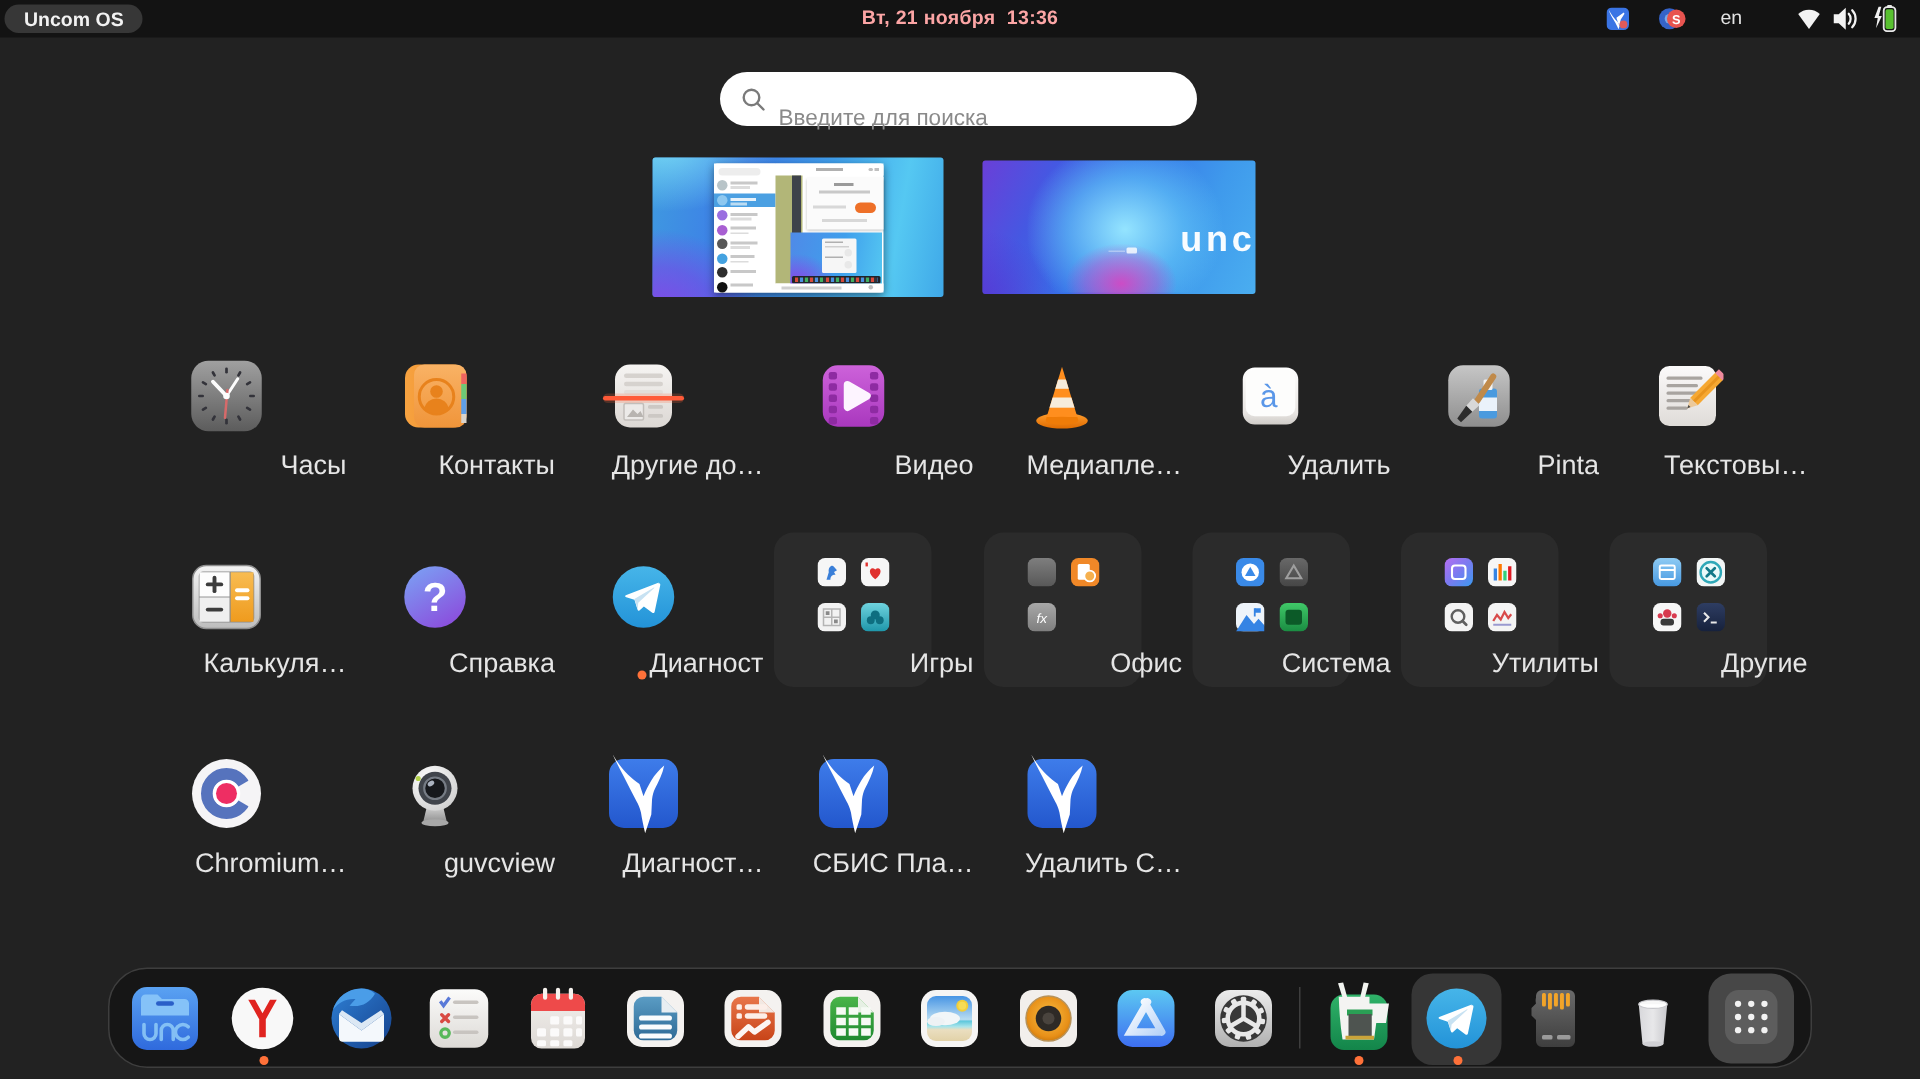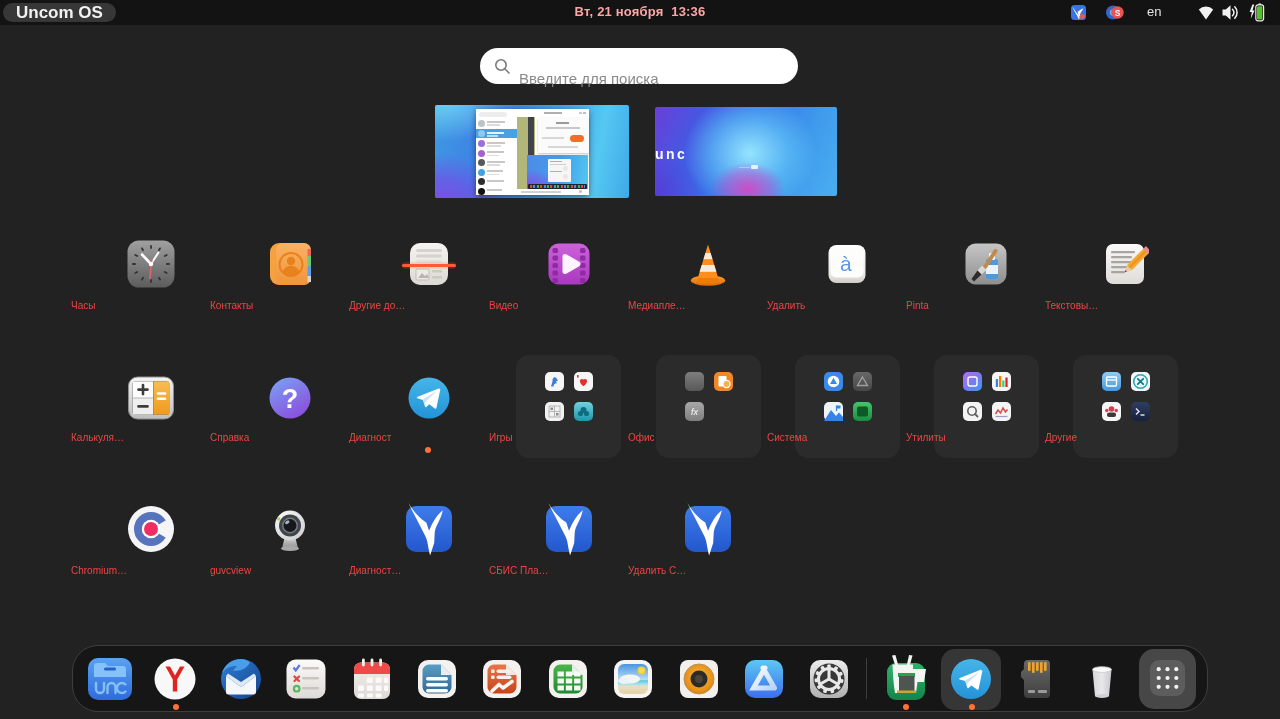--- a/index.html
+++ b/index.html
@@ -4,33 +4,33 @@
 <style>
   * { margin:0; padding:0; box-sizing:border-box; }
   html,body { width:1280px; height:719px; overflow:hidden; background:#222222;
     font-family:"Liberation Sans", sans-serif; }
   .abs { position:absolute; }
   #stage { position:relative; width:1280px; height:719px; background:#222222; }
 
   
   #topbar { position:absolute; left:0; top:0; width:1280px; height:25px; background:#131313; }
   #ospill { position:absolute; left:3px; top:3px; height:19px; padding:0 13px; background:#373737;
-    border-radius:10px; color:#f2f2f2; font-size:17px; font-weight:bold; line-height:19px; }
+    border-radius:10px; color:#f2f2f2; font-size:13px; font-weight:bold; line-height:19px; }
   #clock { position:absolute; left:0; top:0; width:1280px; text-align:center; color:#fca5a5;
     font-size:13px; font-weight:bold; line-height:24px; letter-spacing:.2px;}
   .tray { position:absolute; top:0; height:25px; }
 
   
   #search { position:absolute; left:480px; top:48px; width:318px; height:36px; background:#ffffff;
     border-radius:18px; }
   #search .ph { position:absolute; left:39px; top:9px; font-size:15px; color:#8a8a8a;margin-top:13px; }
 
   
   .thumb { position:absolute; overflow:hidden; border-radius:2px; }
-  .lbl { position:absolute; width:160px; text-align:left; font-size:10px; color:#ef4444; }
+  .lbl { position:absolute; width:160px; text-align:right; font-size:18px; color:#e5e5e5; }
   .ic48 { position:absolute; width:48px; height:48px; }
   .folder { position:absolute; width:105px; height:103px; background:#2b2b2b; border-radius:13px; }
 
   
   #dock { position:absolute; left:72px; top:645px; width:1136px; height:67px; background:#161616;
     border:1px solid #3e3e3e; border-radius:26px; }
   .dkic { position:absolute; top:656px; width:46px; height:46px; }
   .dot { position:absolute; width:6px; height:6px; border-radius:50%; background:#ff7139; top:704px; }
 </style>
 </head>
@@ -158,22 +158,22 @@
     </div>
   </div>
   <div class="thumb" id="ws2" style="left:655px;top:107px;width:182px;height:89px;
        background:linear-gradient(115deg,#6a3fd8 0%,#4558e2 22%,#3572e8 45%,#3f9aec 75%,#4aaef0 100%)">
     <div class="abs" style="left:30px;top:-12px;width:130px;height:100px;
          background:radial-gradient(ellipse at 50% 58%, rgba(150,230,255,.98) 0%, rgba(100,200,248,.6) 42%, rgba(80,160,240,0) 72%)"></div>
     <div class="abs" style="left:55px;top:55px;width:75px;height:45px;
          background:radial-gradient(ellipse at 50% 60%, rgba(225,60,190,.85) 0%, rgba(200,60,200,.4) 45%, rgba(180,60,210,0) 70%)"></div>
     <div class="abs" style="left:-20px;top:45px;width:70px;height:70px;
          background:radial-gradient(ellipse at 20% 70%, rgba(90,50,210,.8) 0%, rgba(90,50,210,0) 70%)"></div>
-    <div class="abs" style="left:0;top:39px;width:182px;text-align:left;color:#f8fcff;
-         font-size:14px;font-weight:bold;letter-spacing:2.5px">unc</div>
+    <div class="abs" style="left:0;top:39px;width:182px;text-align:right;color:#f8fcff;
+         font-size:24px;font-weight:bold;letter-spacing:2.5px">unc</div>
     <div class="abs" style="left:84px;top:59.5px;width:11px;height:1.5px;background:rgba(255,255,255,.35)"></div>
     <div class="abs" style="left:96px;top:58px;width:7px;height:3.5px;background:rgba(255,255,255,.8);border-radius:1px"></div>
   </div>
 
   <div id="grid">
 
   <svg class="ic48" style="left:127px;top:240px" viewBox="0 0 48 48">
     <defs>
           <linearGradient id="gclk" x1="0" y1="0" x2="0" y2="1">
       <stop offset="0" stop-color="#a0a0a0"></stop>

